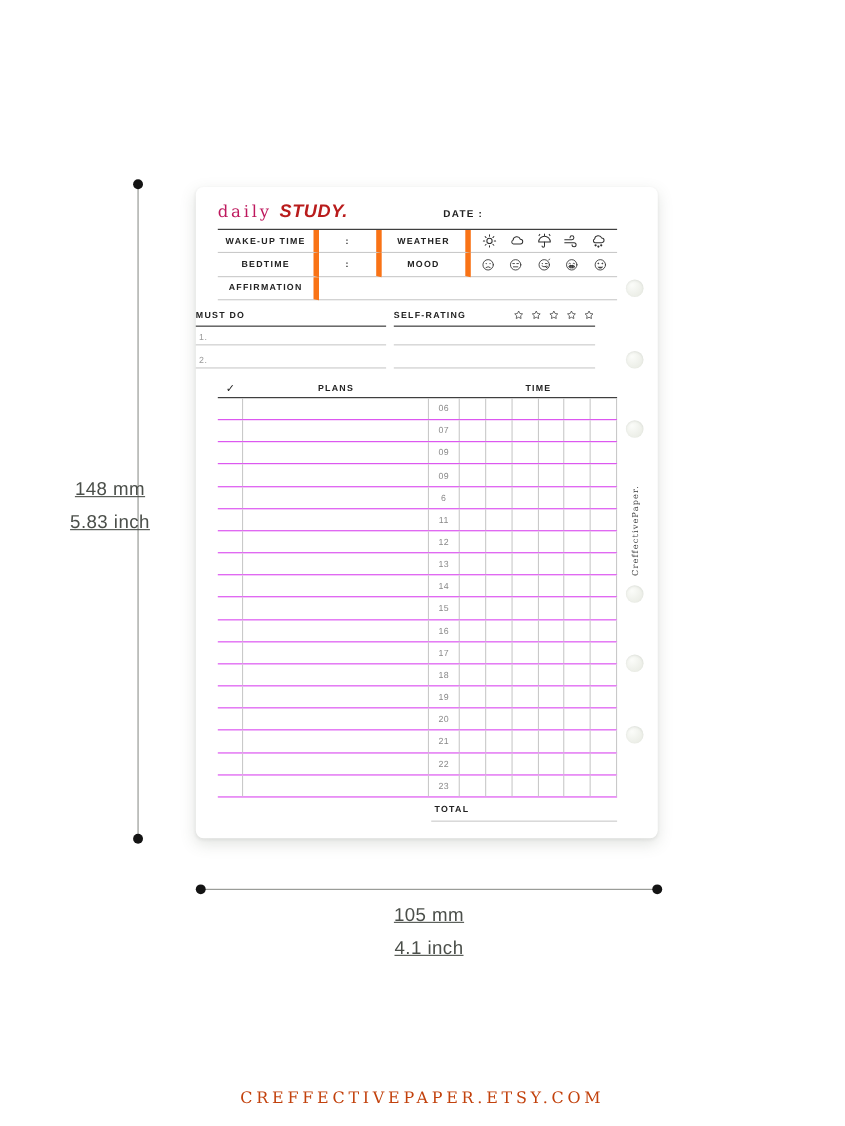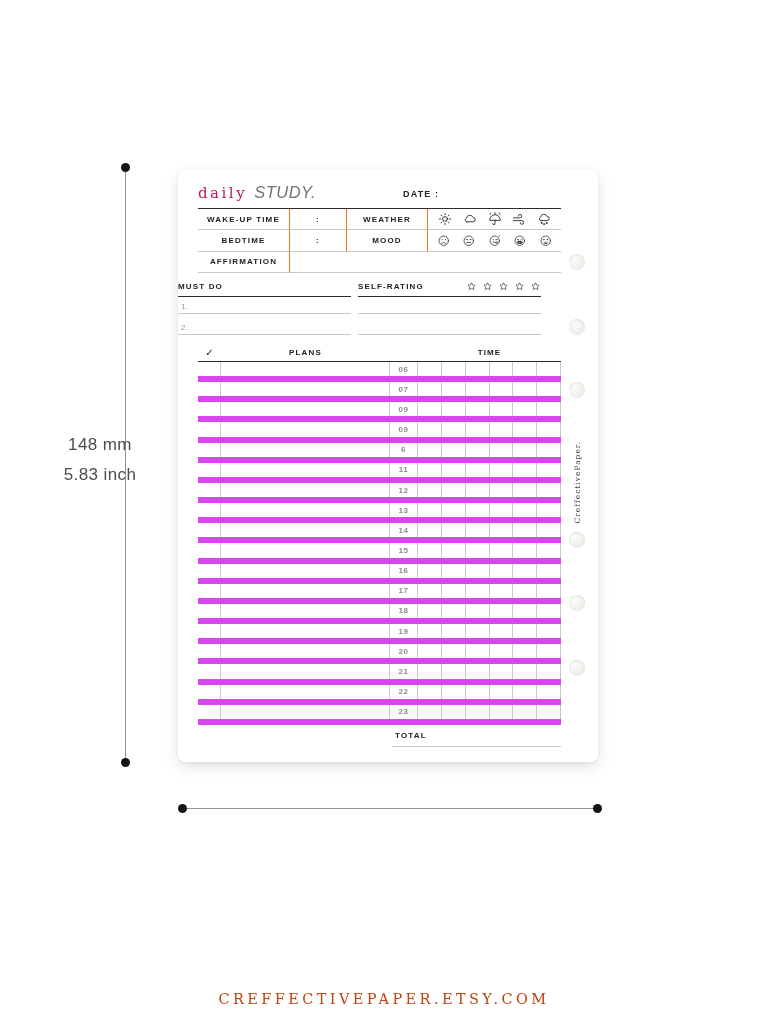--- a/index.html
+++ b/index.html
@@ -2,38 +2,38 @@
 <html><head>
 <meta charset="utf-8">
 <style>
   html,body{margin:0;padding:0;}
   body{width:768px;height:1024px;font-family:"Liberation Sans",sans-serif;}
   .stage{position:relative;width:768px;height:1024px;overflow:hidden;
     background:linear-gradient(180deg,#ededе9 0%,#ededE9 0%,#ececе8 0%,#ededea 0%,#ebece7 42%,#e5eedf 60%,#e3efdc 100%);}
   
   .dim-line{position:absolute;background:#8f928d;}
   .dot{position:absolute;width:9px;height:9px;border-radius:50%;background:#141414;}
-  .dim-label{position:absolute;color:#4b4f4a;font-size:17px;letter-spacing:.4px;line-height:30px;text-align:center;}
+  .dim-label{position:absolute;color:#4b4f4a;font-size:17px;letter-spacing:.4px;line-height:30px;text-align:center;text-decoration:underline;}
   
   .site{position:absolute;left:0;top:991px;width:768px;text-align:center;
     font-family:"DejaVu Serif",serif;font-size:14.5px;letter-spacing:3.4px;color:#c2410c;}
   
   .page{position:absolute;left:178px;top:170px;width:420px;height:592px;background:#ffffff;
     border-radius:7px;box-shadow:0 5px 14px rgba(90,100,84,.18),0 1px 3px rgba(0,0,0,.06);}
   .page *{box-sizing:border-box;}
   .p-header{position:absolute;left:20px;top:13px;width:363px;height:24px;}
   .t-script{font-family:"DejaVu Serif",serif;font-size:15px;letter-spacing:2.5px;color:#be185d;}
-  .t-main{font-style:italic;font-weight:normal;font-size:16.5px;letter-spacing:.5px;color:#737373;margin-left:7px;}
+  .t-main{font-style:italic;font-weight:bold;font-size:16.5px;letter-spacing:.5px;color:#b91c1c;margin-left:7px;}
   .t-date{position:absolute;left:205px;top:6px;font-size:9px;font-weight:bold;letter-spacing:1.6px;color:#1f1f1f;}
   .lbl{font-size:8px;font-weight:bold;letter-spacing:1.15px;color:#222;}
   
   .info{position:absolute;left:20px;top:38px;width:363px;border-top:1.6px solid #2b2b2b;
     display:grid;grid-template-columns:92px 57px 81px 1fr;grid-auto-rows:21.3px;}
   .icell{display:flex;align-items:center;justify-content:center;border-bottom:1px solid #c9c9c9;}
-  .br{border-right:1px solid #f97316;}
+  .br{border-right:5px solid #f97316;}
   .icell.icons{justify-content:space-between;padding:0 9px;}
   .icell.left-span{grid-column:2/5;justify-content:flex-start;}
   .pic{display:inline-flex;}
   .pic svg{width:16px;height:16px;stroke:#2f2f2f;stroke-width:1.15;fill:none;stroke-linecap:round;stroke-linejoin:round;}
   .mood .pic svg{width:13.5px;height:13.5px;}
   .pic .f{fill:#2f2f2f;stroke:none;}
   
   .block{position:absolute;top:106px;}
   .block.bl{left:0;width:173px;}
   .block.brt{left:180px;width:183px;}
@@ -42,21 +42,21 @@
   .star svg{width:11px;height:11px;stroke:#3c3c3c;stroke-width:1.5;fill:none;stroke-linejoin:round;display:block;}
   .mline{border-bottom:1px solid #c9c9c9;display:flex;align-items:flex-end;}
   .mline.l1{height:17px;} .mline.l2{height:21px;}
   .mnum{font-size:8px;color:#9a9a9a;padding:0 0 2px 3px;letter-spacing:.5px;}
   
   .sched{position:absolute;left:20px;top:174px;width:363px;}
   .shead{display:grid;grid-template-columns:23px 169px 28px repeat(6,1fr);align-items:center;height:18px;border-bottom:1.6px solid #2b2b2b;}
   .h-check{grid-column:1;text-align:center;font-size:10px;color:#222;}
   .h-plans{grid-column:2;text-align:center;}
   .h-time{grid-column:4/10;text-align:center;}
-  .srow{display:grid;grid-template-columns:23px 169px 28px repeat(6,1fr);height:20.17px;border-bottom:6px solid #d946ef;font-weight:bold;}
+  .srow{display:grid;grid-template-columns:23px 169px 28px repeat(6,1fr);height:20.17px;border-bottom:1px solid #d946ef;}
   .sc{border-right:1px solid #c9c9c9;}
   .c-hour{display:flex;align-items:center;justify-content:center;font-size:8px;color:#8a8a8a;letter-spacing:.5px;}
   .total{position:relative;height:26px;}
   .total .tlabel{position:absolute;left:197px;top:6px;}
   .total .tline{position:absolute;left:194px;right:0;top:21px;height:1px;background:#c9c9c9;}
   
   .brand{position:absolute;right:14px;top:264px;width:13px;height:96px;display:flex;align-items:center;justify-content:center;}
   .brand span{writing-mode:vertical-rl;transform:rotate(180deg);font-family:"DejaVu Serif",serif;
     font-size:7.5px;letter-spacing:1px;color:#3d3d3d;white-space:nowrap;}
   .hole{position:absolute;left:391px;width:16px;height:16px;border-radius:50%;
@@ -72,20 +72,24 @@
   <div class="dot" style="left:121px;top:163px;"></div>
   <div class="dot" style="left:121px;top:758px;"></div>
   <div class="dim-label" style="left:25px;top:430px;width:150px;">
     <div>148 mm</div>
     <div>5.83 inch</div>
   </div>
 
   <div class="dim-line" style="left:182px;top:808px;width:416px;height:1px;"></div>
   <div class="dot" style="left:178px;top:804px;"></div>
   <div class="dot" style="left:593px;top:804px;"></div>
+  <div class="dim-label" style="left:284px;top:817px;width:212px;">
+    <div>105 mm</div>
+    <div>4.1 inch</div>
+  </div>
 
   <div class="page">
 
     <div class="p-header">
       <span class="t-script">daily</span><span class="t-main">STUDY.</span>
       <span class="t-date lbl" style="font-size:9px;">DATE :</span>
     </div>
 
     <div class="info">
       <div class="icell br">

